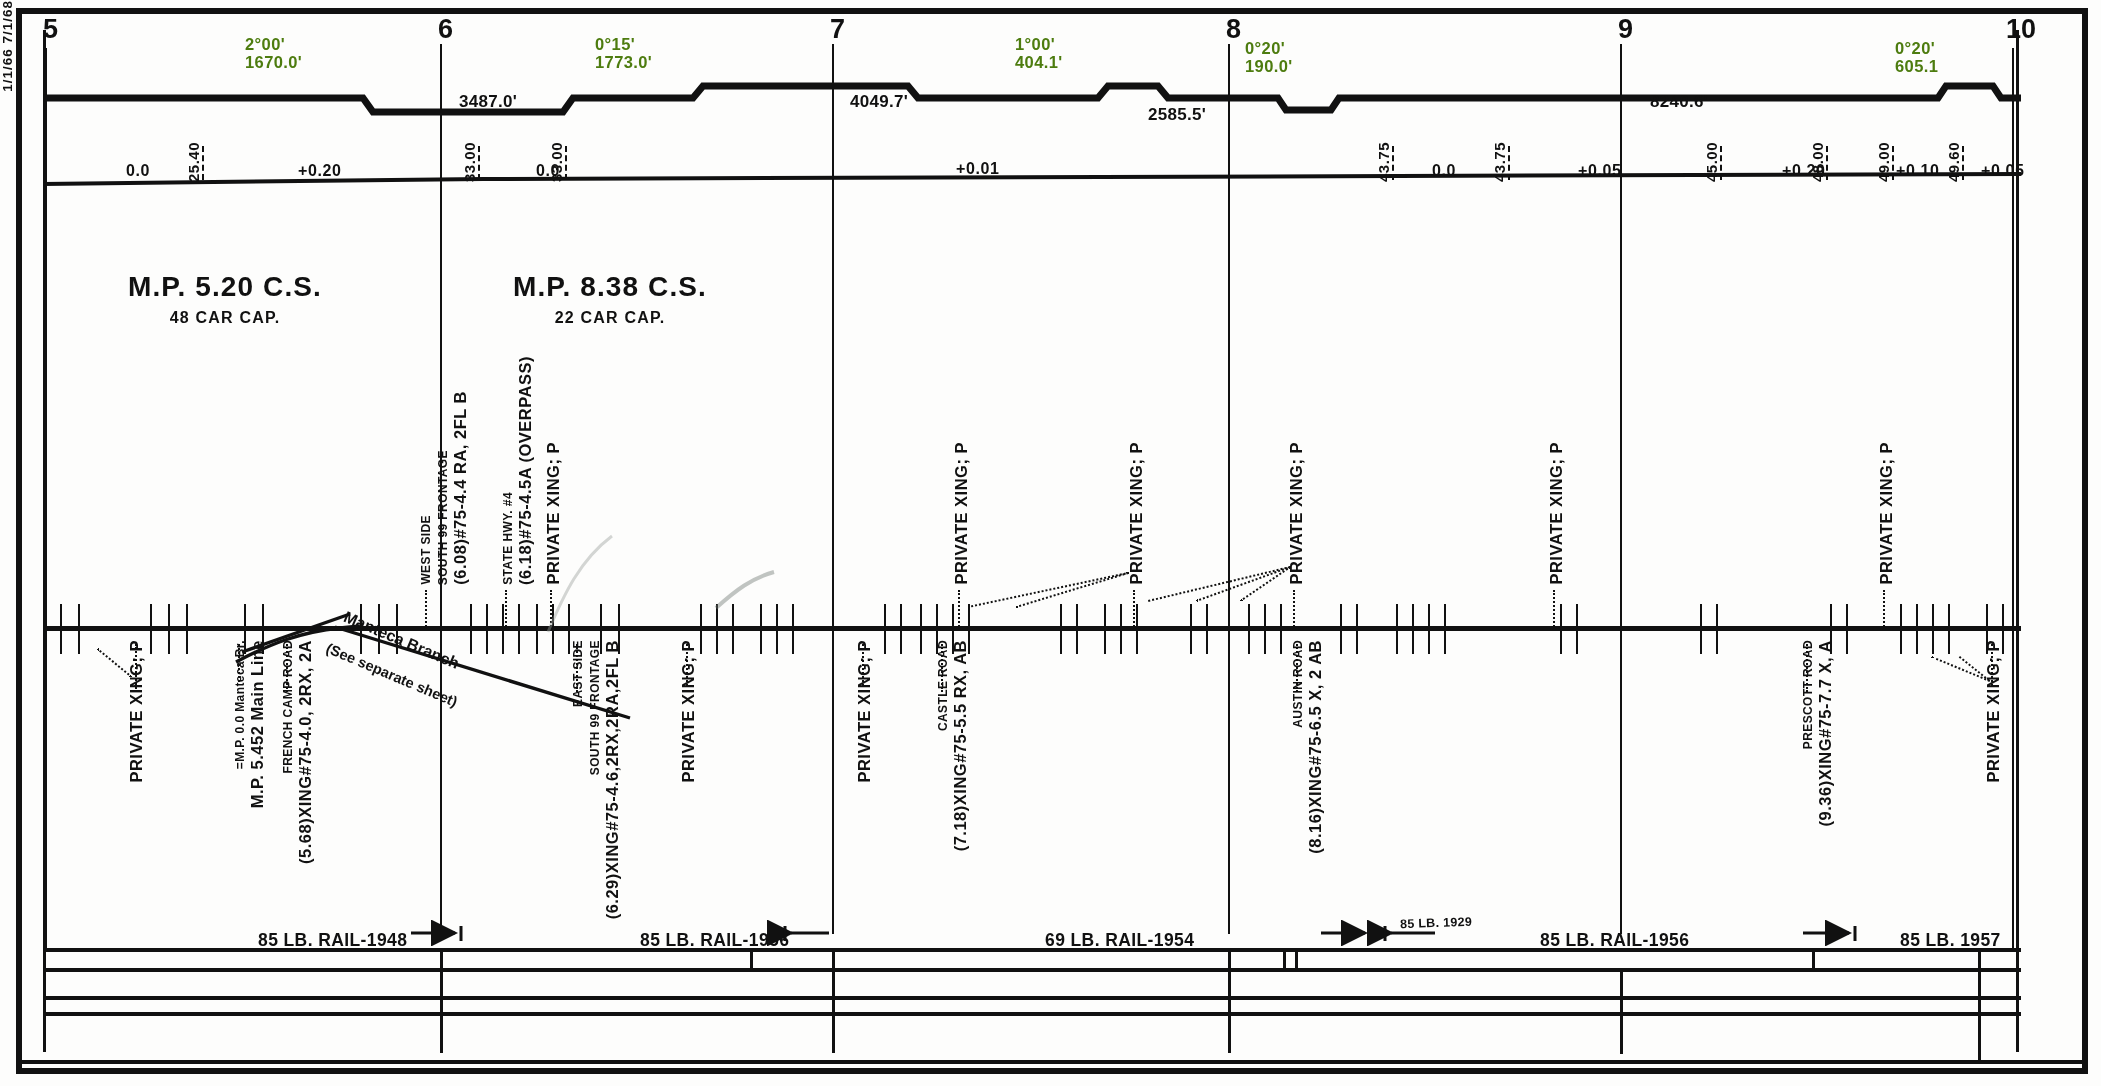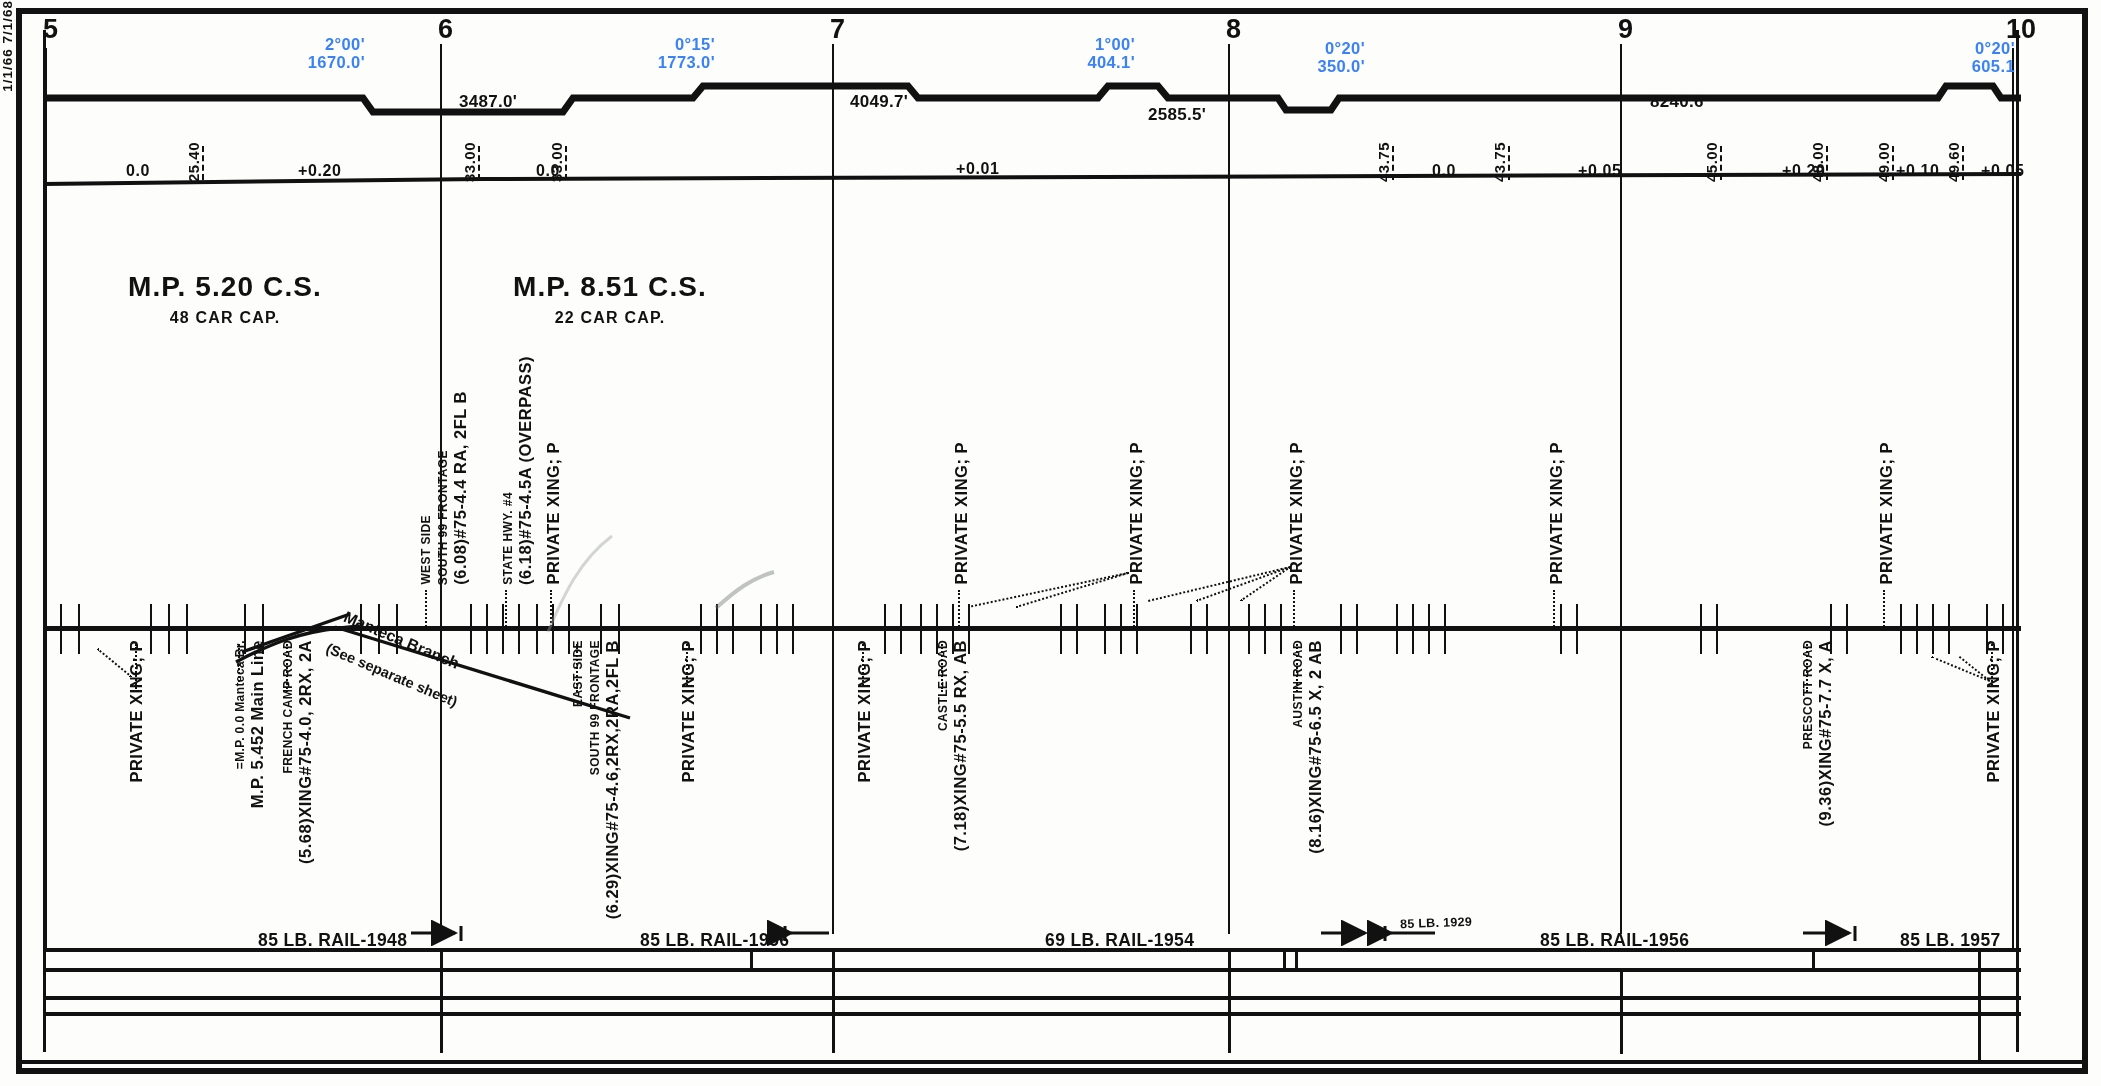--- a/index.html
+++ b/index.html
@@ -15,22 +15,22 @@
   .frame-outer{position:absolute;left:16px;top:8px;width:2072px;height:1066px;
      border:6px solid #111;box-sizing:border-box;}
   .frame-inner{position:absolute;left:43px;top:30px;width:1976px;height:1022px;
      border-left:3px solid #111;border-right:3px solid #111;box-sizing:border-box;}
 
   
   .mp-rule{position:absolute;top:42px;width:0;border-left:2.5px solid #111;}
   .mp-num{position:absolute;font-weight:bold;font-size:27px;color:#111;}
 
   
-  .curve{position:absolute;text-align:right;font-weight:bold;font-size:16.5px;
-     line-height:1.08;letter-spacing:.4px;color:#3b82f6;}
+  .curve{position:absolute;text-align:left;font-weight:bold;font-size:16.5px;
+     line-height:1.08;letter-spacing:.4px;color:#4d7c0f;}
   .tangent-len{position:absolute;font-weight:bold;font-size:17px;color:#111;letter-spacing:.3px;}
   .grade-val{position:absolute;font-weight:bold;font-size:16px;color:#111;letter-spacing:.6px;margin-left:16px;}
   .grade-tick{position:absolute;border-left:2px dashed #111;width:0;}
   .grade-tick-num{position:absolute;font-weight:bold;font-size:15px;color:#111;letter-spacing:.5px;}
 
   
   .stn-name{position:absolute;text-align:center;color:#111;}
   .stn-name .l1{font-weight:bold;font-size:33px;letter-spacing:1.6px;line-height:1.04;}
   .stn-name .l2{font-weight:bold;font-size:28px;letter-spacing:1.1px;line-height:1.35;}
   .stn-name .l3{font-weight:bold;font-size:16px;letter-spacing:1.2px;line-height:1.5;}
@@ -82,21 +82,21 @@
     </div>
 
   <div id="curve-layer">
       <div class="curve" style="left: 245px; top: 36px; width: 120px;"><span>2°00'</span><br>
      <span>1670.0'</span></div>
       <div class="curve" style="left: 595px; top: 36px; width: 120px;"><span>0°15'</span><br>
      <span>1773.0'</span></div>
       <div class="curve" style="left: 1015px; top: 36px; width: 120px;"><span>1°00'</span><br>
      <span>404.1'</span></div>
       <div class="curve" style="left: 1245px; top: 40px; width: 120px;"><span>0°20'</span><br>
-     <span>350.0'</span></div>
+     <span>190.0'</span></div>
       <div class="curve" style="left: 1895px; top: 40px; width: 120px;"><span>0°20'</span><br>
      <span>605.1</span></div>
     </div>
 
   <svg class="abs" style="left:43px;top:70px;" width="1980" height="60" viewBox="0 0 1980 60">
     <path d="M0,28 L320,28 L330,42 L520,42 L530,28 L650,28
              L660,16 L865,16 L875,28 L1055,28
              L1065,16 L1115,16 L1125,28 L1235,28
              L1243,40 L1288,40 L1296,28 L1895,28
              L1903,16 L1950,16 L1958,28 L1978,28" fill="none" stroke="#111" stroke-width="7" stroke-linejoin="miter"></path>
@@ -144,21 +144,21 @@
   <svg class="abs" style="left:43px;top:170px;" width="1980" height="20" viewBox="0 0 1980 20">
      <path d="M0,14 L440,9 L1978,4" fill="none" stroke="#111" stroke-width="4"></path>
   </svg>
 
   <div id="station-layer">
       <div class="stn-name" style="left: 65px; top: 268px; width: 320px;">
      <div class="l2">M.P. 5.20 C.S.</div>
      <div class="l3">48 CAR CAP.</div>
       </div>
       <div class="stn-name" style="left: 450px; top: 268px; width: 320px;">
-     <div class="l2">M.P. 8.51 C.S.</div>
+     <div class="l2">M.P. 8.38 C.S.</div>
      <div class="l3">22 CAR CAP.</div>
       </div>
     </div>
 
   <div id="upper-ann-layer">
       <div class="xing" style="left: 418px; top: 275px; height: 310px; display: flex; flex-direction: row-reverse; align-items: flex-end;">
         <div class="vt" style="line-height: 1.05;"><span class="big">(6.08)#75-4.4 RA, 2FL B</span></div>
         <div class="vt" style="line-height: 1.05;"><span class="sml">SOUTH 99 FRONTAGE</span></div>
         <div class="vt" style="line-height: 1.05;"><span class="sml">WEST SIDE</span></div>
       </div>

